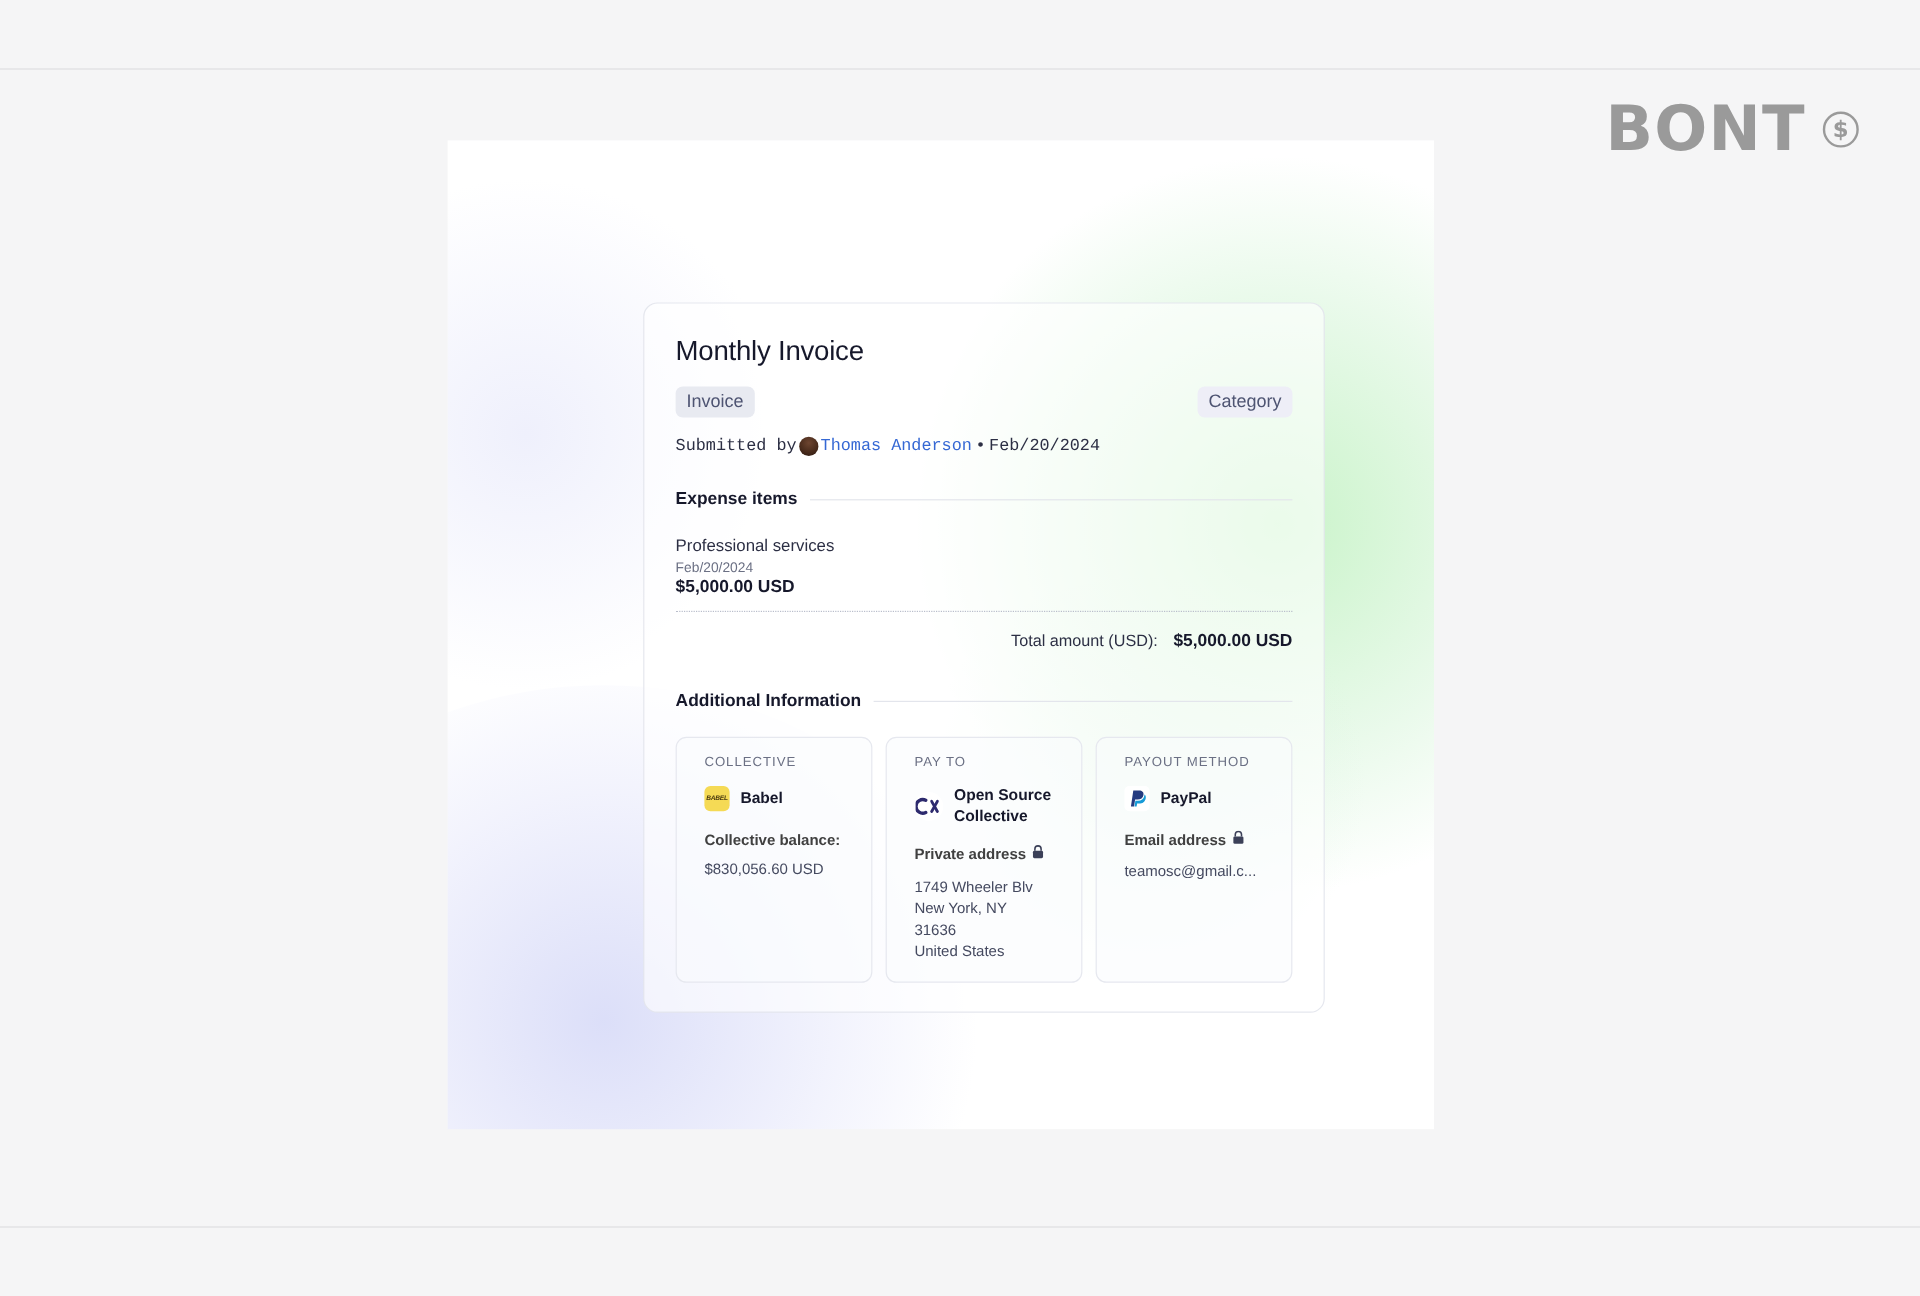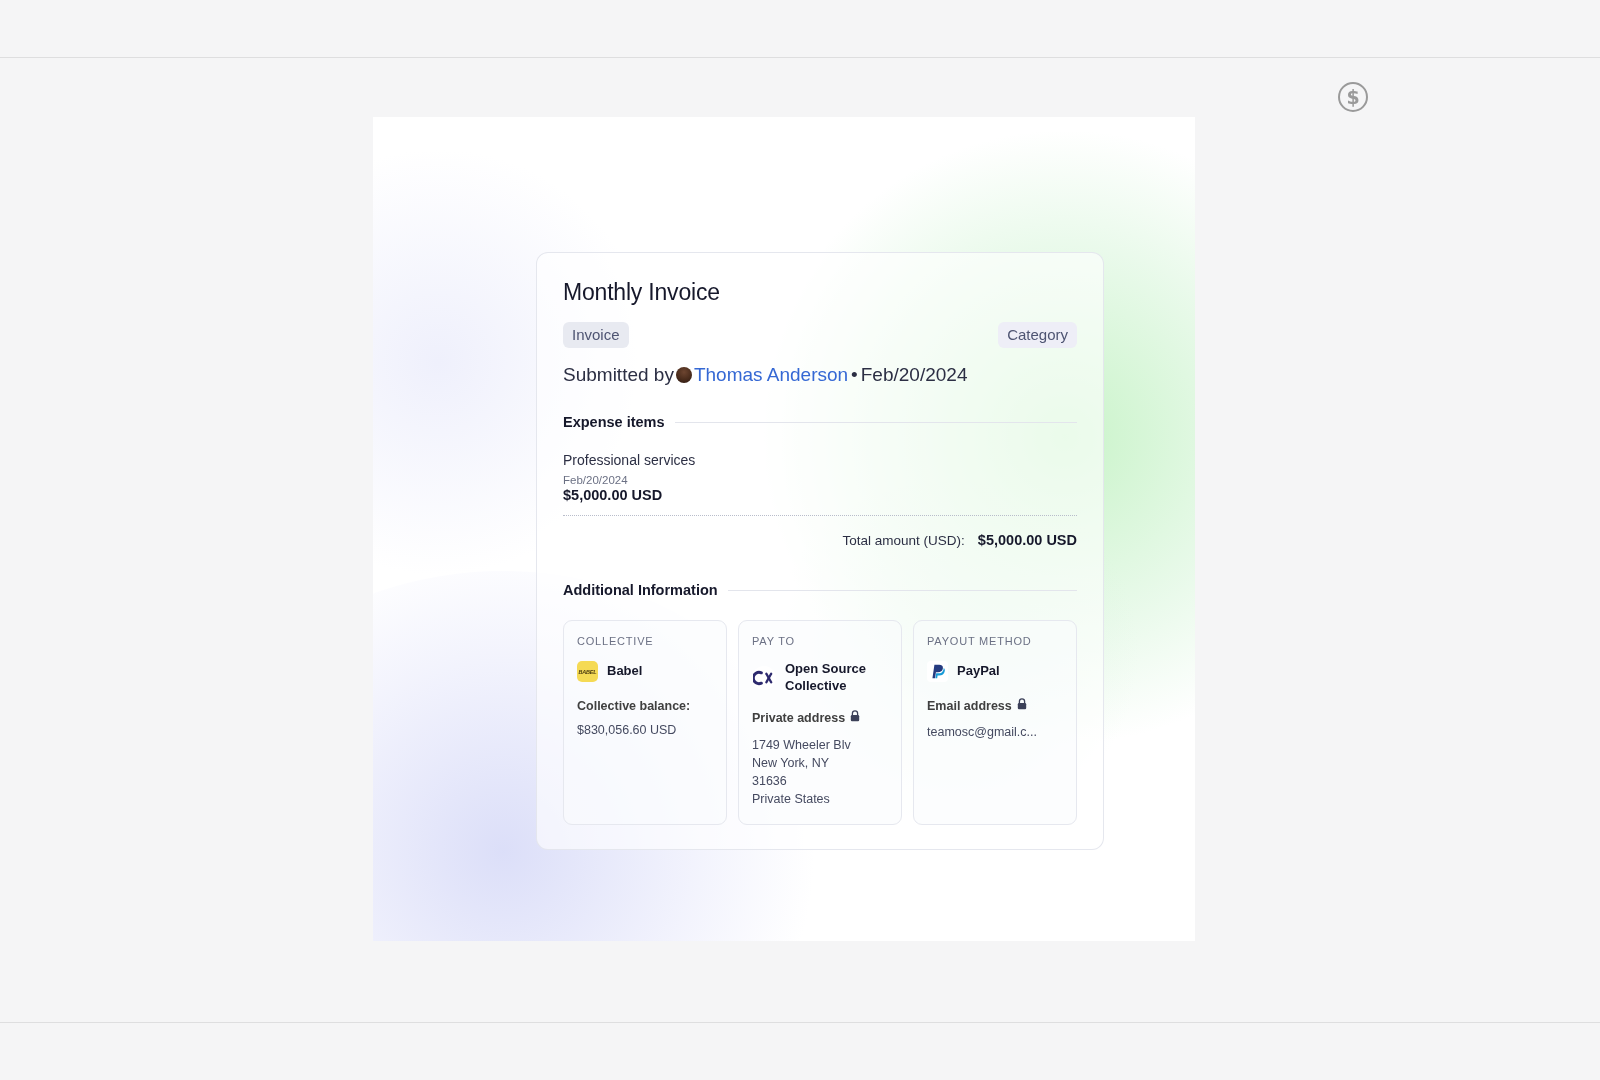--- a/index.html
+++ b/index.html
@@ -129,24 +129,25 @@
     padding: 4px 9px;
     border-radius: 6px;
     line-height: 1.2;
   }
   .badge-invoice  { background: #e8eaf1; }
   .badge-category { background: #eeeef7; }
 
   .submitted {
     display: flex;
     align-items: center;
-    font-size: 19px;
+    font-size: 14px;
     color: #2c2f44;
     gap: 1px;
     margin-bottom: 28px;
+    font-family: Liberation Mono, monospace;
   }
   .avatar {
     width: 16px; height: 16px;
     border-radius: 50%;
     background: radial-gradient(circle at 50% 32%, #6d4530 0%, #4a2c1c 55%, #2a1710 100%);
     flex: none;
     margin: 0 1px;
   }
   .submitter-link {
     color: #3568d4;
@@ -228,21 +229,21 @@
     display: flex;
     gap: 11px;
     align-items: stretch;
   }
   .info-card {
     flex: 1;
     min-width: 0;
     background: rgba(250,251,253,0.55);
     border: 1px solid #e6e8ef;
     border-radius: 9px;
-    padding: 14px 13px 16px 13px;
+    padding: 14px 13px 16px 23px;
   }
   .info-label {
     font-size: 11px;
     letter-spacing: 0.8px;
     color: #6b7084;
     text-transform: uppercase;
     margin-bottom: 14px;
   }
   .info-entity {
     display: flex;
@@ -319,20 +320,21 @@
     color: #454a60;
   }
 </style>
 </head>
 <body>
 
 <div class="page-rule top"></div>
 <div class="page-rule bottom"></div>
 
 <div class="brand">
+  <div class="brand-word">BONT</div>
   <div class="brand-mark">$</div>
 </div>
 
 <div class="stage">
   <div class="glow glow-violet-2"></div>
   <div class="glow glow-green"></div>
   <div class="glow glow-mint"></div>
   <div class="glow glow-violet"></div>
 
   <div class="expense-card">
@@ -407,21 +409,21 @@
             <svg width="10" height="12" viewBox="0 0 10 12" aria-hidden="true">
               <path d="M2.4 5V3.5a2.6 2.6 0 015.2 0V5" fill="none" stroke="#3b4058" stroke-width="1.3"></path>
               <rect x="0.8" y="5" width="8.4" height="6.2" rx="1.2" fill="#3b4058"></rect>
             </svg>
           </span>
         </div>
         <div>
           <div class="addr-line">1749 Wheeler Blv</div>
           <div class="addr-line">New York, NY</div>
           <div class="addr-line">31636</div>
-          <div class="addr-line">Private States</div>
+          <div class="addr-line">United States</div>
         </div>
       </div>
 
       <div class="info-card">
         <div class="info-label">PAYOUT METHOD</div>
         <div class="info-entity">
           <span class="logo-paypal">
             <svg width="19" height="19" viewBox="0 0 24 24" aria-hidden="true">
               <path d="M5.6 20.4L8.1 3.6h6.1c3.2 0 5.1 1.7 4.6 4.6-.5 3.2-2.9 4.8-6.2 4.8H10l-1.1 7.4H5.6z" fill="#253b80"></path>
               <path d="M9.4 20.4l.9-6.1h2.6c3.6 0 6.2-1.8 6.8-5.3.1-.5.1-1 .1-1.4 1.2.7 1.7 2 1.4 3.9-.6 3.8-3.3 5.7-7.2 5.7h-1.9l-.5 3.2H9.4z" fill="#179bd7"></path>

